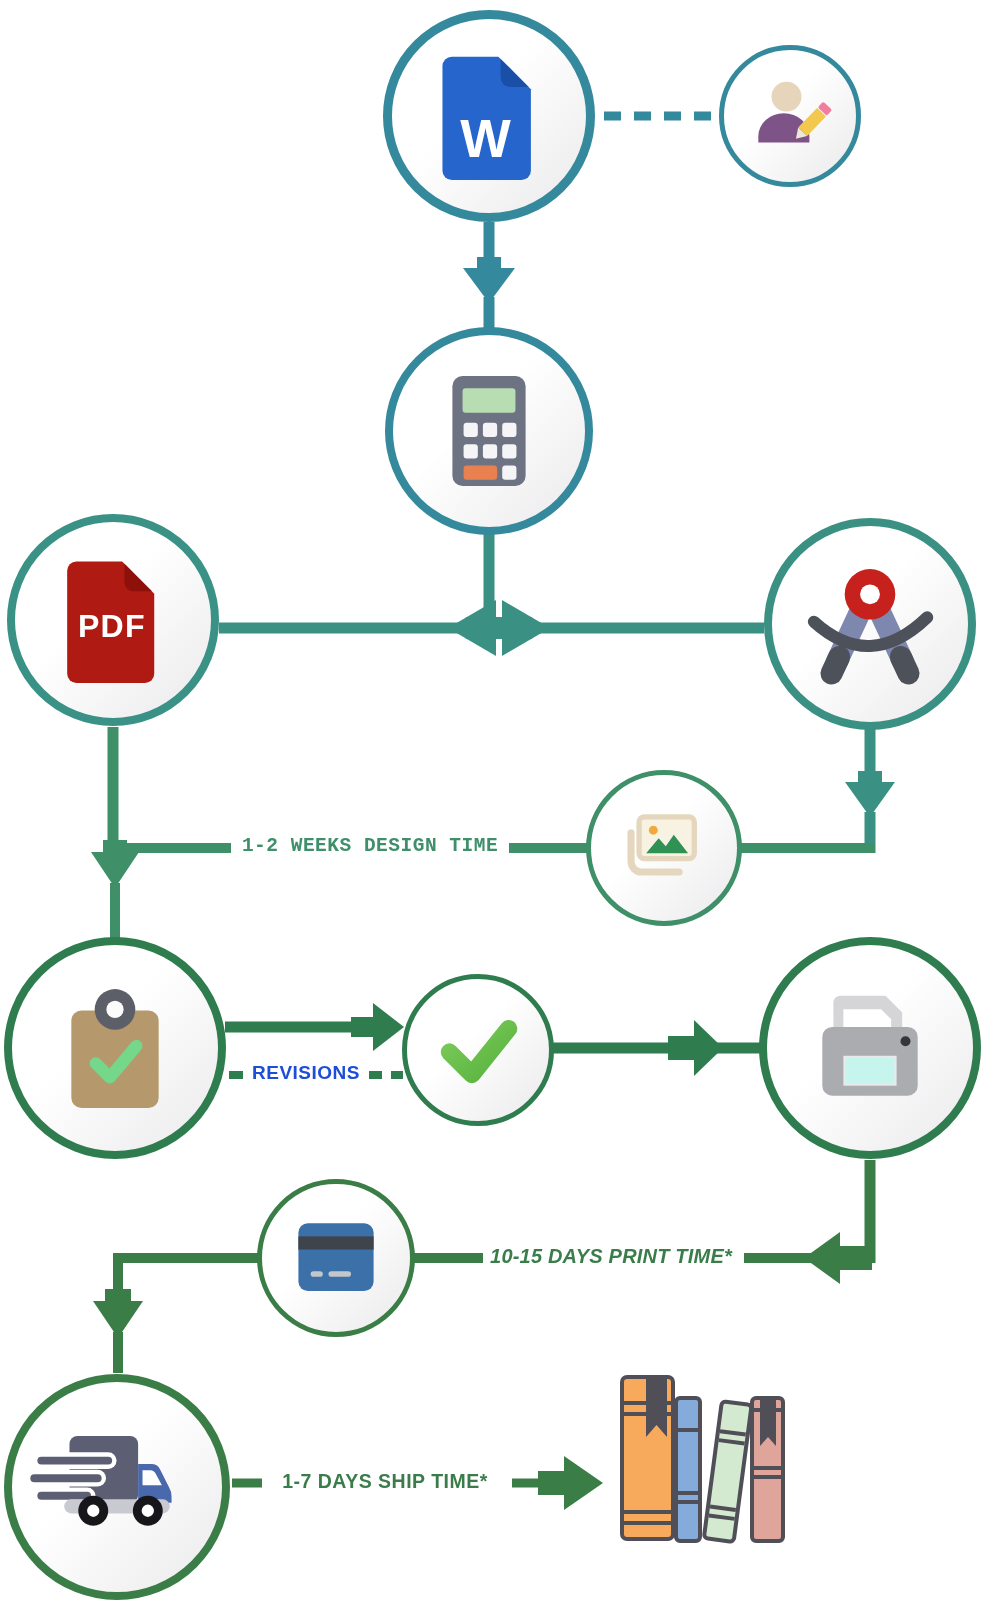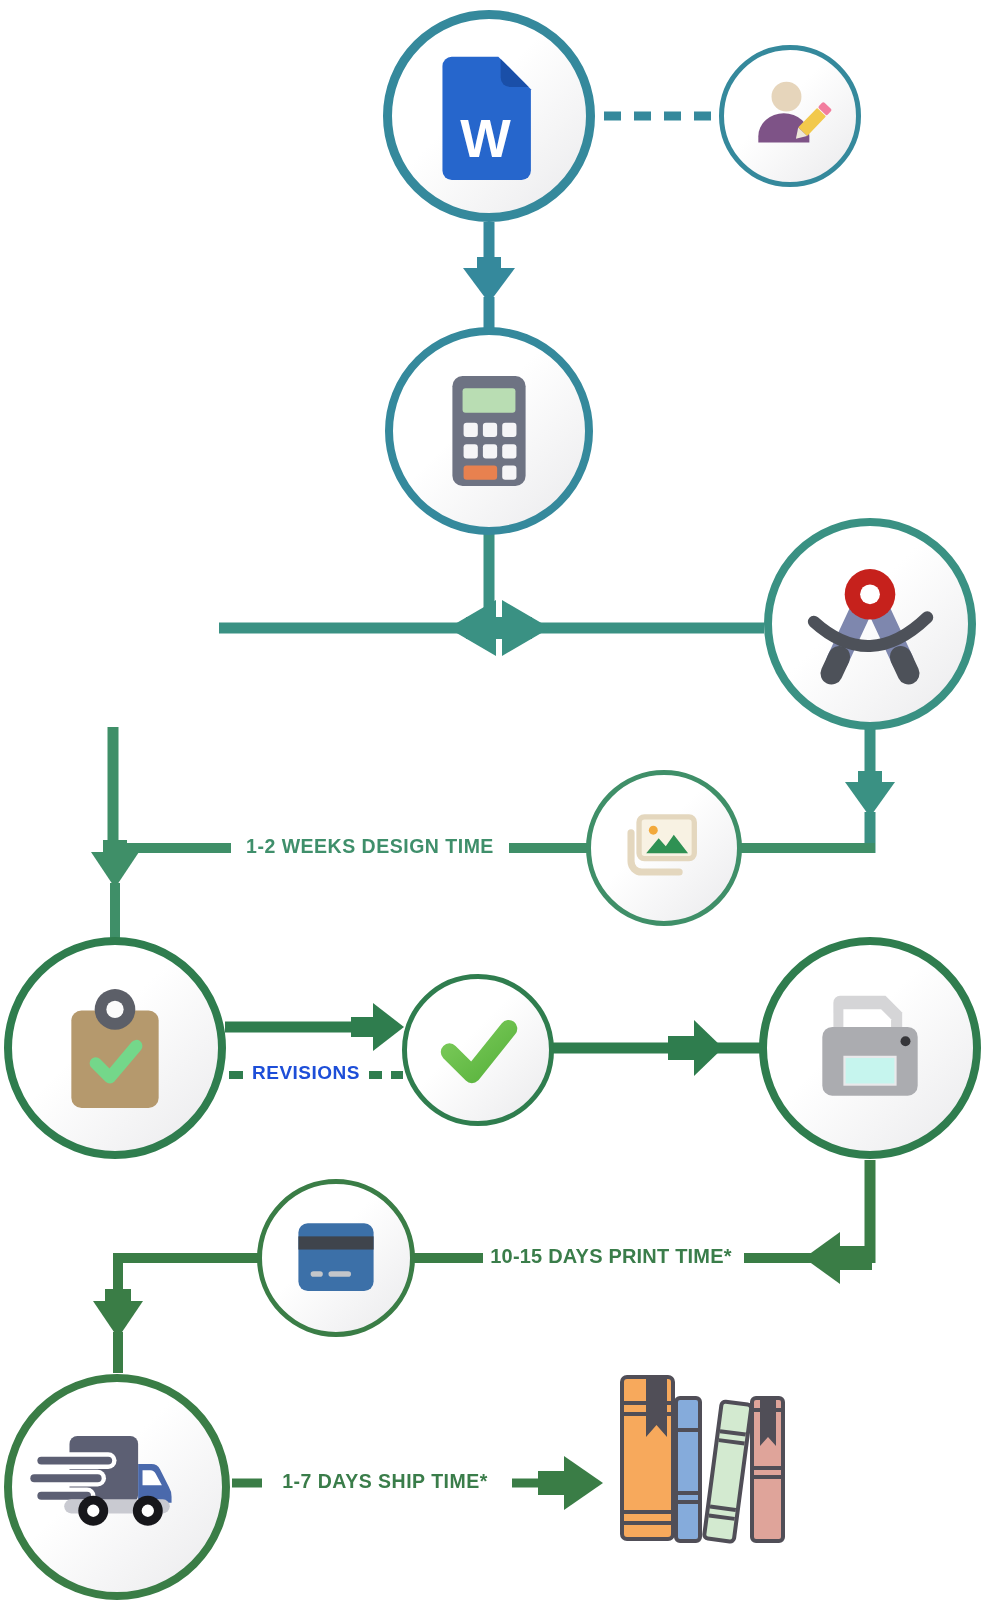--- a/index.html
+++ b/index.html
@@ -22,23 +22,23 @@
   .n-clip     {left:4px;  top:937px; width:222px;height:222px;border:8px solid #2F7D4E;}
   .n-check    {left:402px;top:974px; width:152px;height:152px;border:5px solid #2F7D4E;}
   .n-printer  {left:759px;top:937px; width:222px;height:222px;border:8px solid #2F7D4E;}
   .n-card     {left:257px;top:1179px;width:158px;height:158px;border:5px solid #3A7D46;}
   .n-truck    {left:4px;  top:1374px;width:226px;height:226px;border:8px solid #3A7D46;}
   .books{position:absolute;left:600px;top:1340px;width:200px;height:210px;z-index:2;}
   .flow-label{
     position:absolute;z-index:3;font-weight:bold;text-align:center;
     letter-spacing:0.5px;white-space:nowrap;
   }
-  .lbl-design {left:233px;top:835px; width:274px;font-size:19.5px;color:#3F8F6B;}
+  .lbl-design {left:233px;top:835px; width:274px;font-size:19.5px;color:#3F8F6B;font-family:Liberation Mono, monospace;}
   .lbl-rev    {left:244px;top:1062px;width:124px;font-size:19px;  color:#1d4ed8;}
-  .lbl-print  {left:481px;top:1245px;width:260px;font-size:20px;  color:#3A7D4A;letter-spacing:0.2px;}
+  .lbl-print  {left:481px;top:1245px;width:260px;font-size:20px;  color:#3A7D4A;letter-spacing:0.2px;font-style:italic;}
   .lbl-ship   {left:266px;top:1470px;width:238px;font-size:19.5px;color:#3A7D4A;}
   svg text{font-family:"Liberation Sans",sans-serif;font-weight:bold;}
 </style>
 </head>
 <body>
 
 <div id="stage">
 
   <svg id="connectors" width="1000" height="1601" viewBox="0 0 1000 1601">
 
@@ -132,20 +132,27 @@
           <rect x="63" y="52" width="14" height="14" rx="3"></rect>
         <rect x="25" y="73" width="14" height="14" rx="3"></rect>
           <rect x="44" y="73" width="14" height="14" rx="3"></rect>
           <rect x="63" y="73" width="14" height="14" rx="3"></rect>
         <rect x="63" y="94" width="14" height="14" rx="3"></rect>
       </g>
       <rect x="25" y="94" width="33" height="14" rx="3" fill="#E8814F"></rect>
     </svg>
   </div>
 
+  <div class="node n-pdf">
+    <svg width="118" height="126" viewBox="0 0 100 110">
+      <path d="M18,4 h40 l28,28 v70 a8,8 0 0 1 -8,8 h-60 a8,8 0 0 1 -8,-8 v-90 a8,8 0 0 1 8,-8 z" fill="#AF1A12"></path>
+      <path d="M60,6 l24,24 h-16 a8,8 0 0 1 -8,-8 z" fill="#8E100B"></path>
+      <text x="49" y="70" font-size="28" fill="#ffffff" text-anchor="middle" letter-spacing="1">PDF</text>
+    </svg>
+  </div>
 
   <div class="node n-compass">
     <svg width="132" height="132" viewBox="-60 -60 120 120">
       <path d="M -3,-24 L -30,34" stroke="#7E87AE" stroke-width="20" stroke-linecap="round" fill="none"></path>
       <path d="M -28,30 L -35,45" stroke="#4D5159" stroke-width="20" stroke-linecap="round" fill="none"></path>
       <path d="M 3,-24 L 30,34" stroke="#7E87AE" stroke-width="20" stroke-linecap="round" fill="none"></path>
       <path d="M 28,30 L 35,45" stroke="#4D5159" stroke-width="20" stroke-linecap="round" fill="none"></path>
       <path d="M -51,-2 Q 0,44 52,-6" stroke="#4D5159" stroke-width="11" stroke-linecap="round" fill="none"></path>
       <circle cx="0" cy="-27" r="23" fill="#C6211C"></circle>
       <circle cx="0" cy="-27" r="9" fill="#ffffff"></circle>

